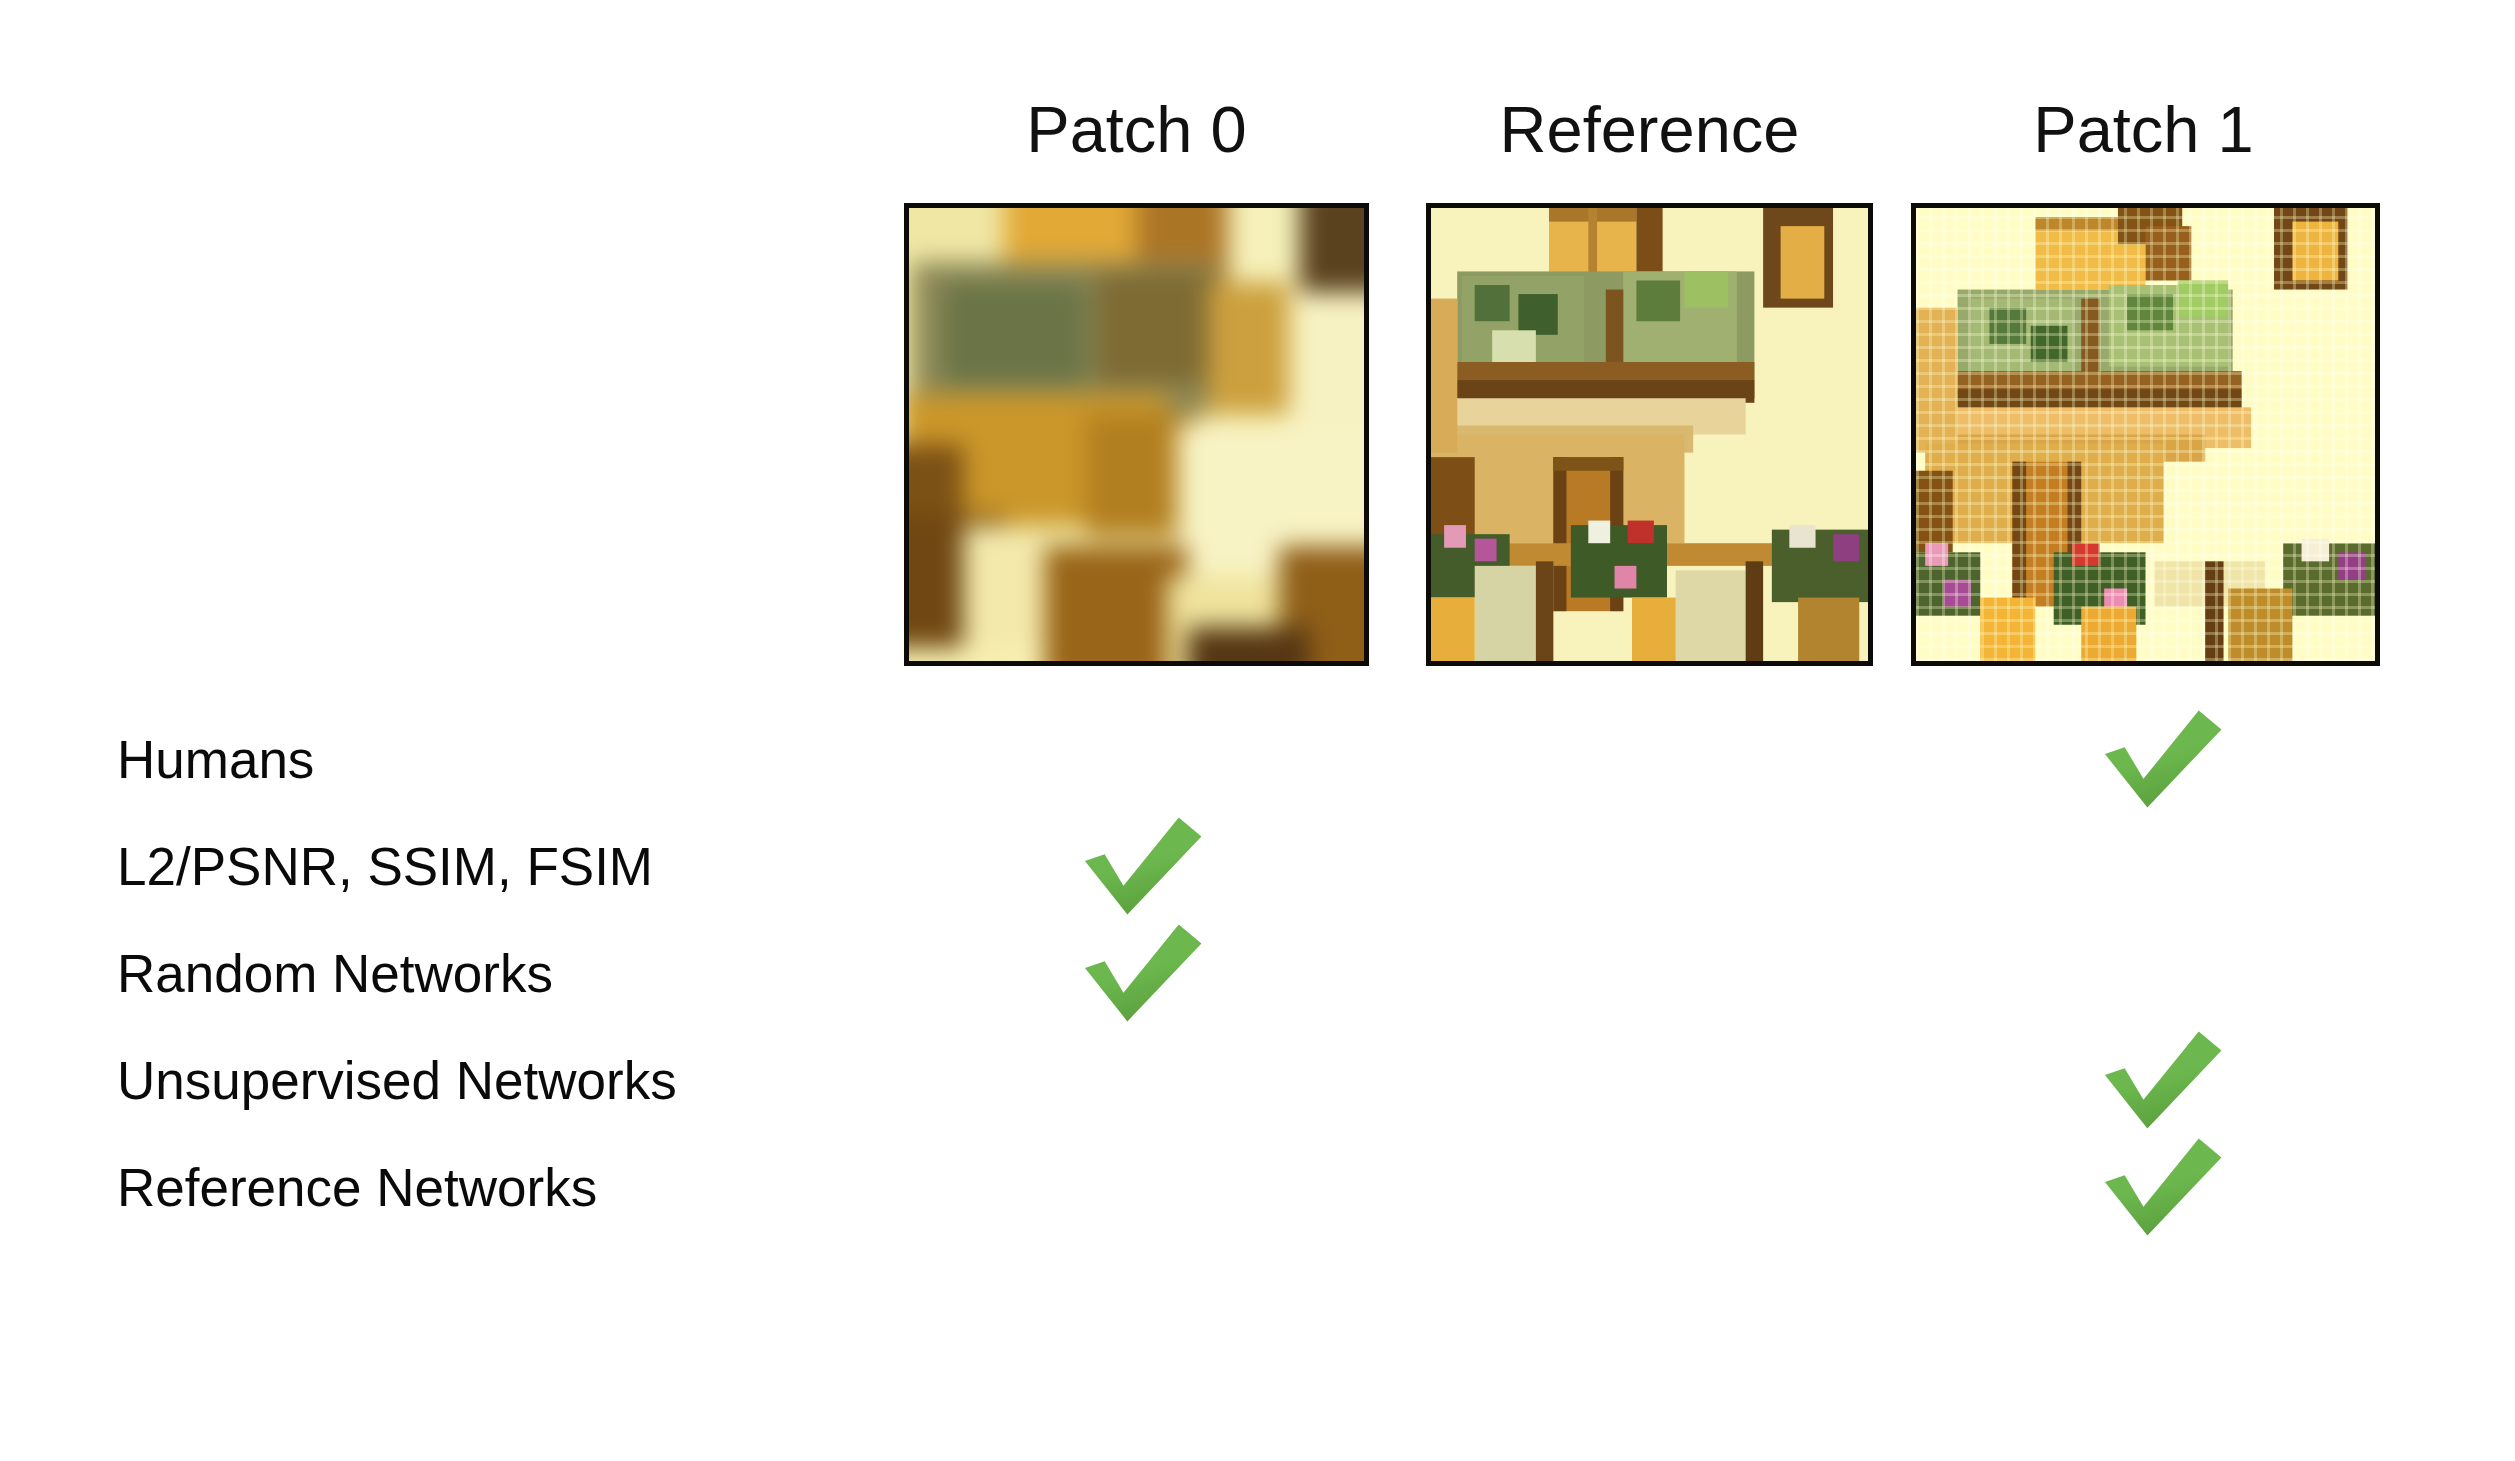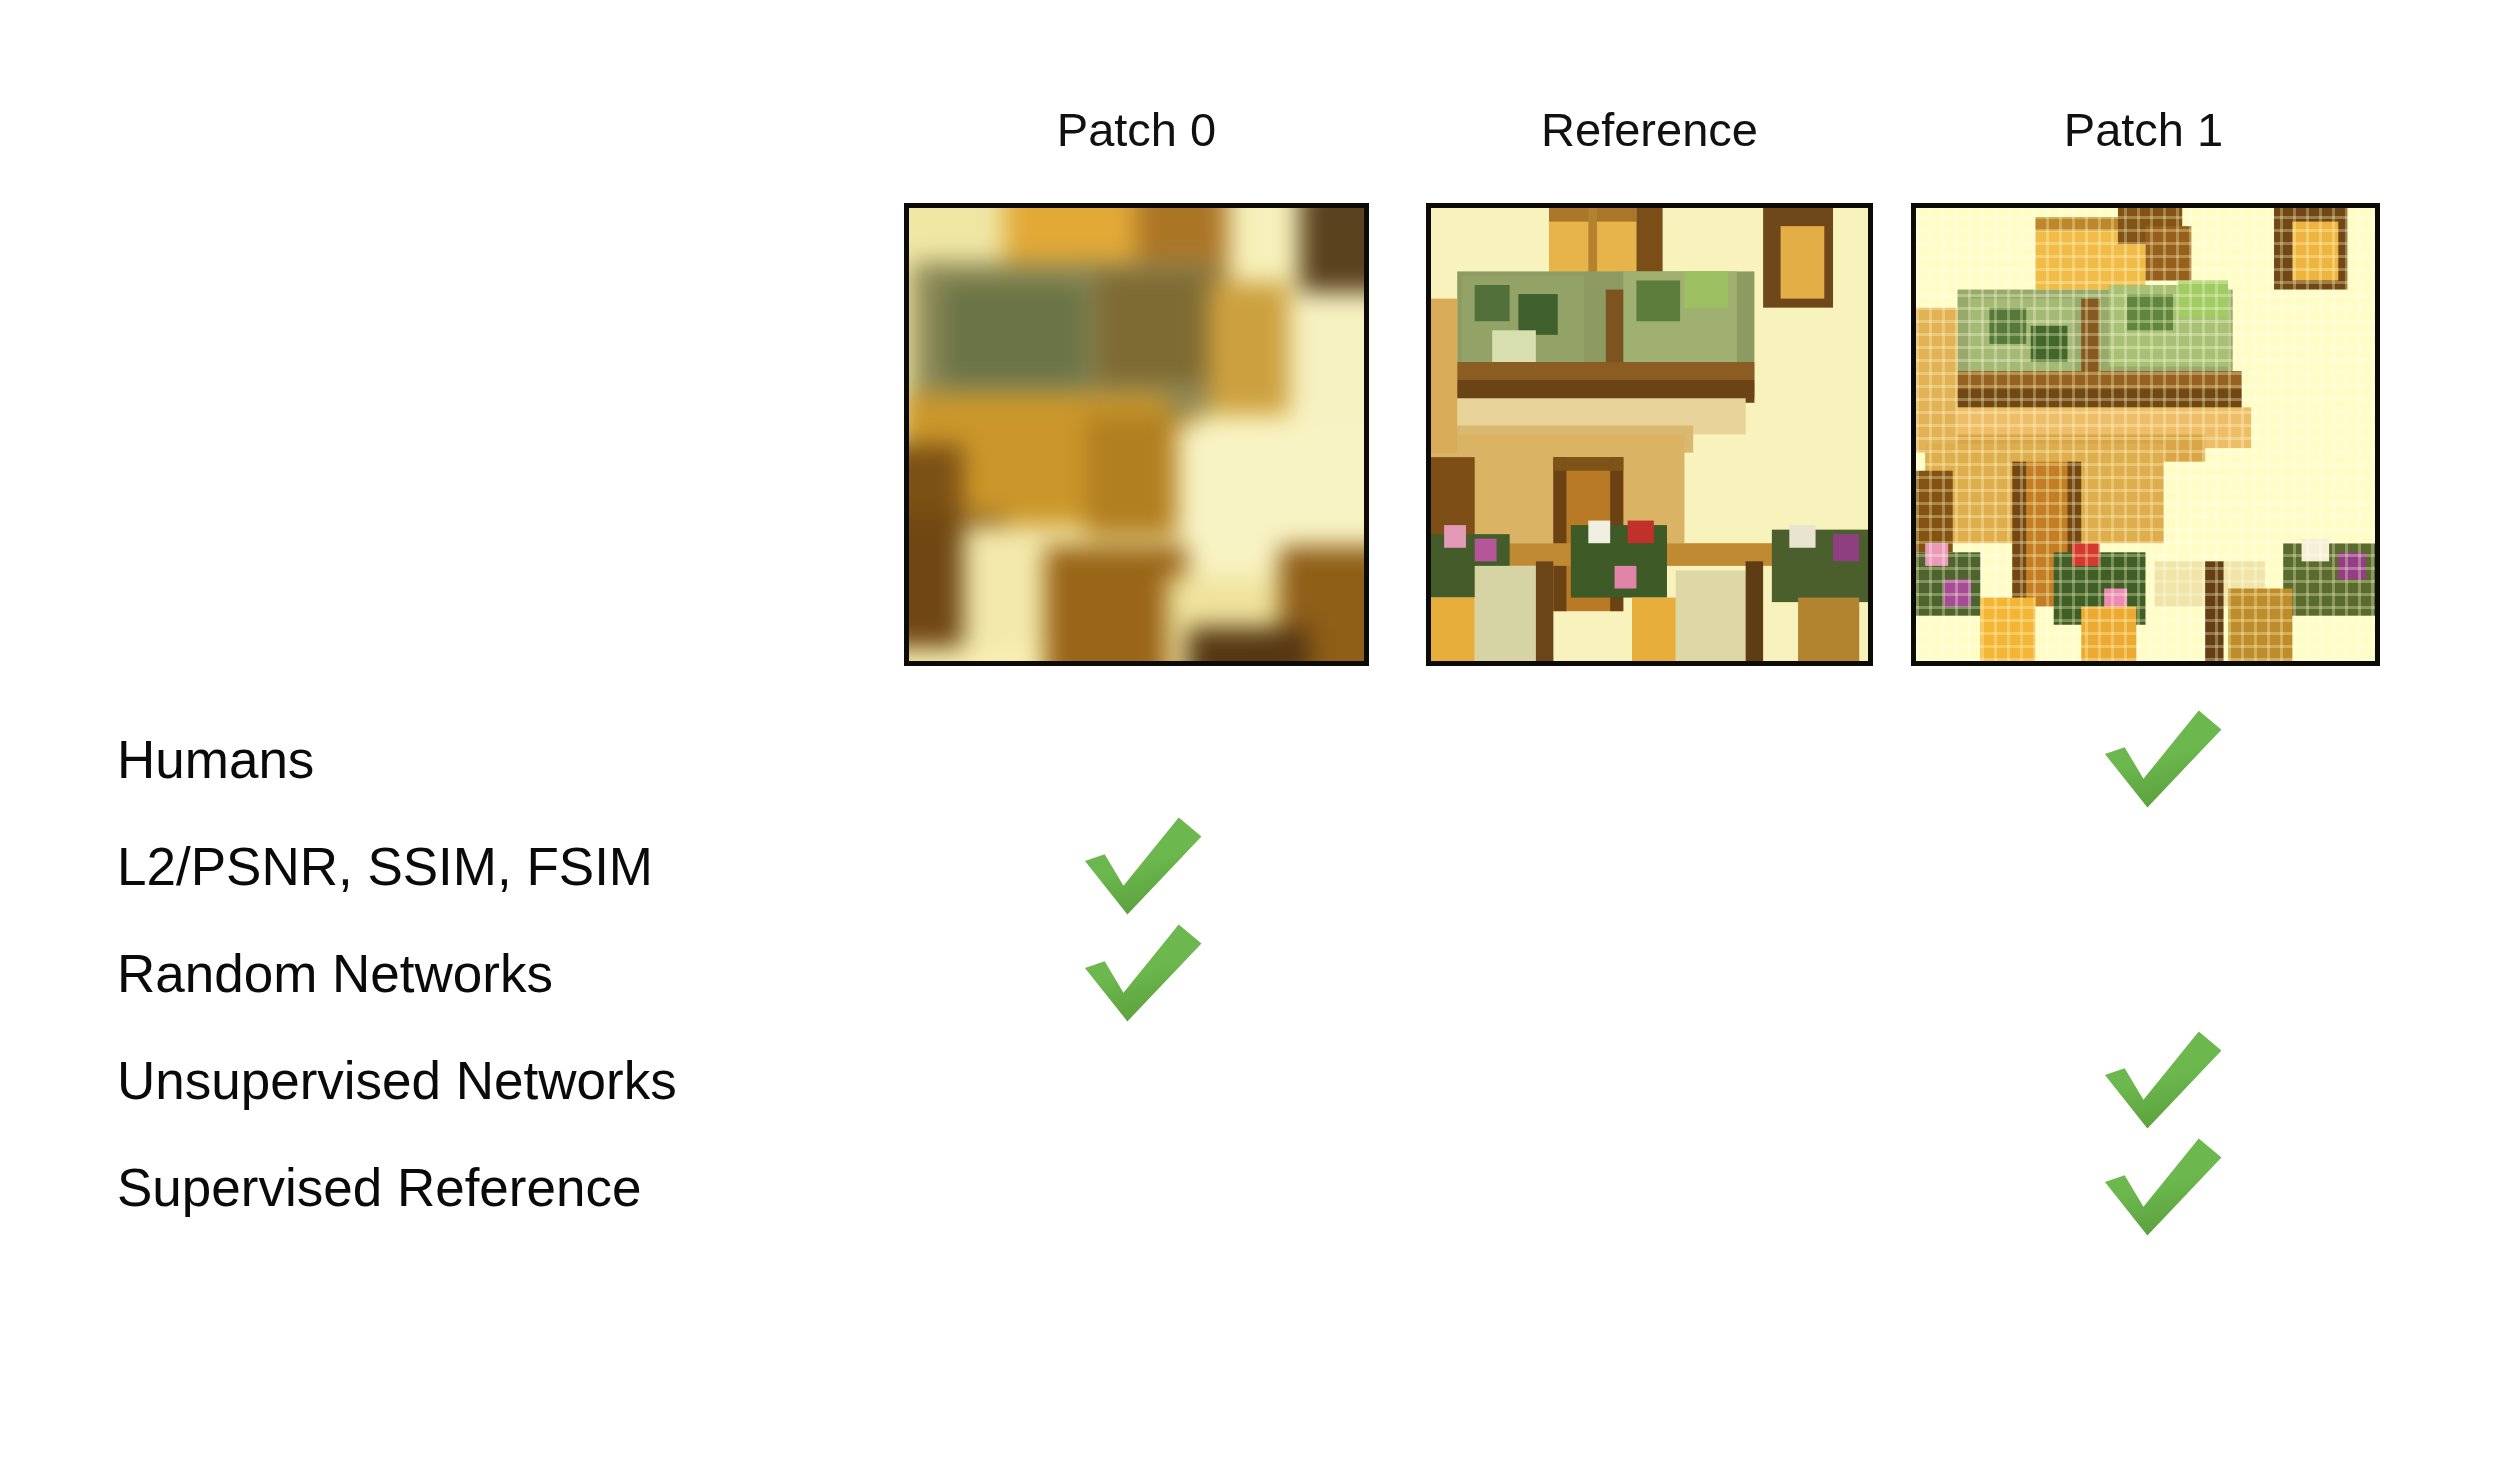--- a/index.html
+++ b/index.html
@@ -15,21 +15,21 @@
     overflow: hidden;
     font-family: "Liberation Sans", sans-serif;
     color: #000000;
     -webkit-font-smoothing: antialiased;
   }
 
   
   .col-header {
     position: absolute;
     top: 95px;
-    font-size: 47px;
+    font-size: 65px;
     line-height: 69px;
     font-weight: 400;
     color: #111111;
     text-align: center;
     white-space: nowrap;
   }
   #hdr-patch0   { left: 904px;  width: 465px; }
   #hdr-reference{ left: 1426px; width: 447px; }
   #hdr-patch1   { left: 1909px; width: 469px; }
 
@@ -297,21 +297,21 @@
               <stop offset="0%" stop-color="#6cb84e"></stop>
               <stop offset="55%" stop-color="#6cb84e"></stop>
               <stop offset="100%" stop-color="#5da23f"></stop>
             </linearGradient>
           </defs>
           <path d="M6 47 L26 40 L45 72 L101 3 L124 22 L49 101 Z" fill="url(#g3-patch1)"></path>
         </svg>
       </div>
     </div>
     <div class="result-row">
-      <div class="row-label">Supervised Reference</div>
+      <div class="row-label">Reference Networks</div>
       <div class="check-cell col-patch1">
         <svg viewBox="0 0 160 104" preserveAspectRatio="xMidYMid meet">
           <defs>
             <linearGradient id="g5-patch1" x1="0" y1="0" x2="0.35" y2="1">
               <stop offset="0%" stop-color="#6cb84e"></stop>
               <stop offset="55%" stop-color="#6cb84e"></stop>
               <stop offset="100%" stop-color="#5da23f"></stop>
             </linearGradient>
           </defs>
           <path d="M6 47 L26 40 L45 72 L101 3 L124 22 L49 101 Z" fill="url(#g5-patch1)"></path>

